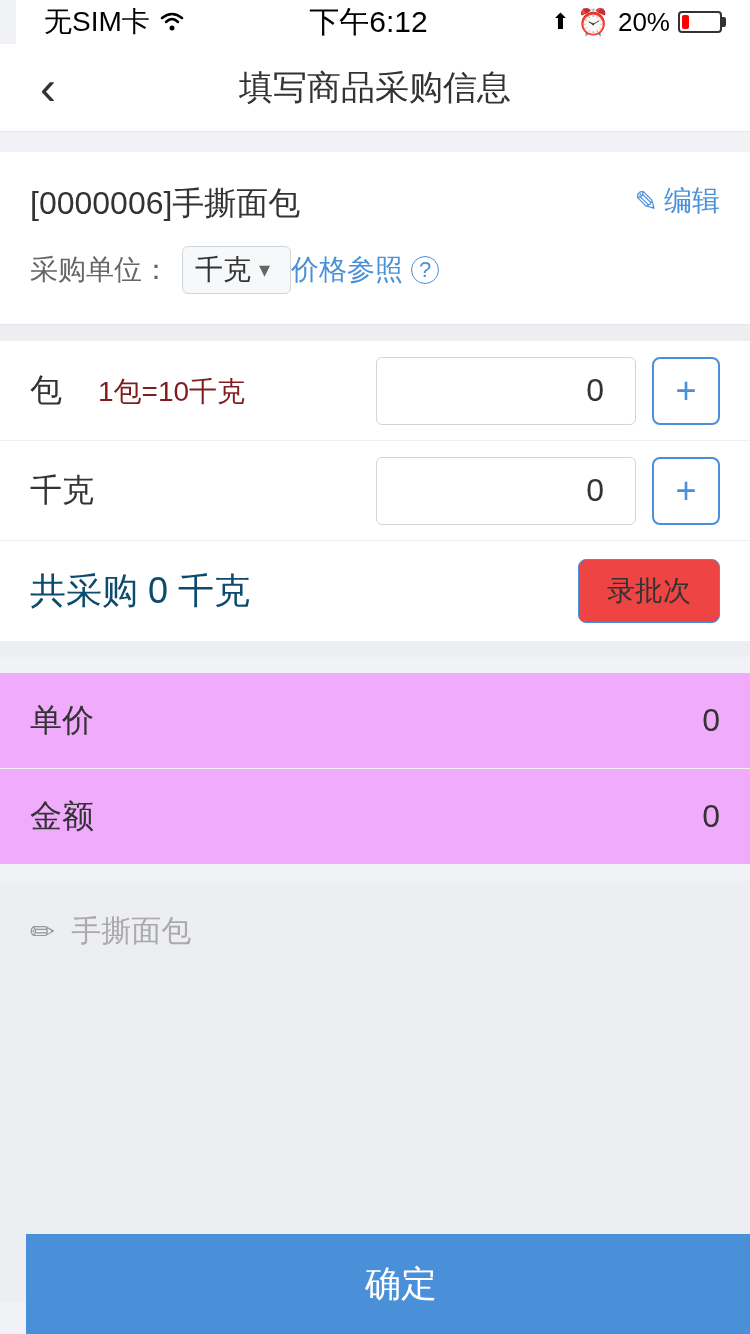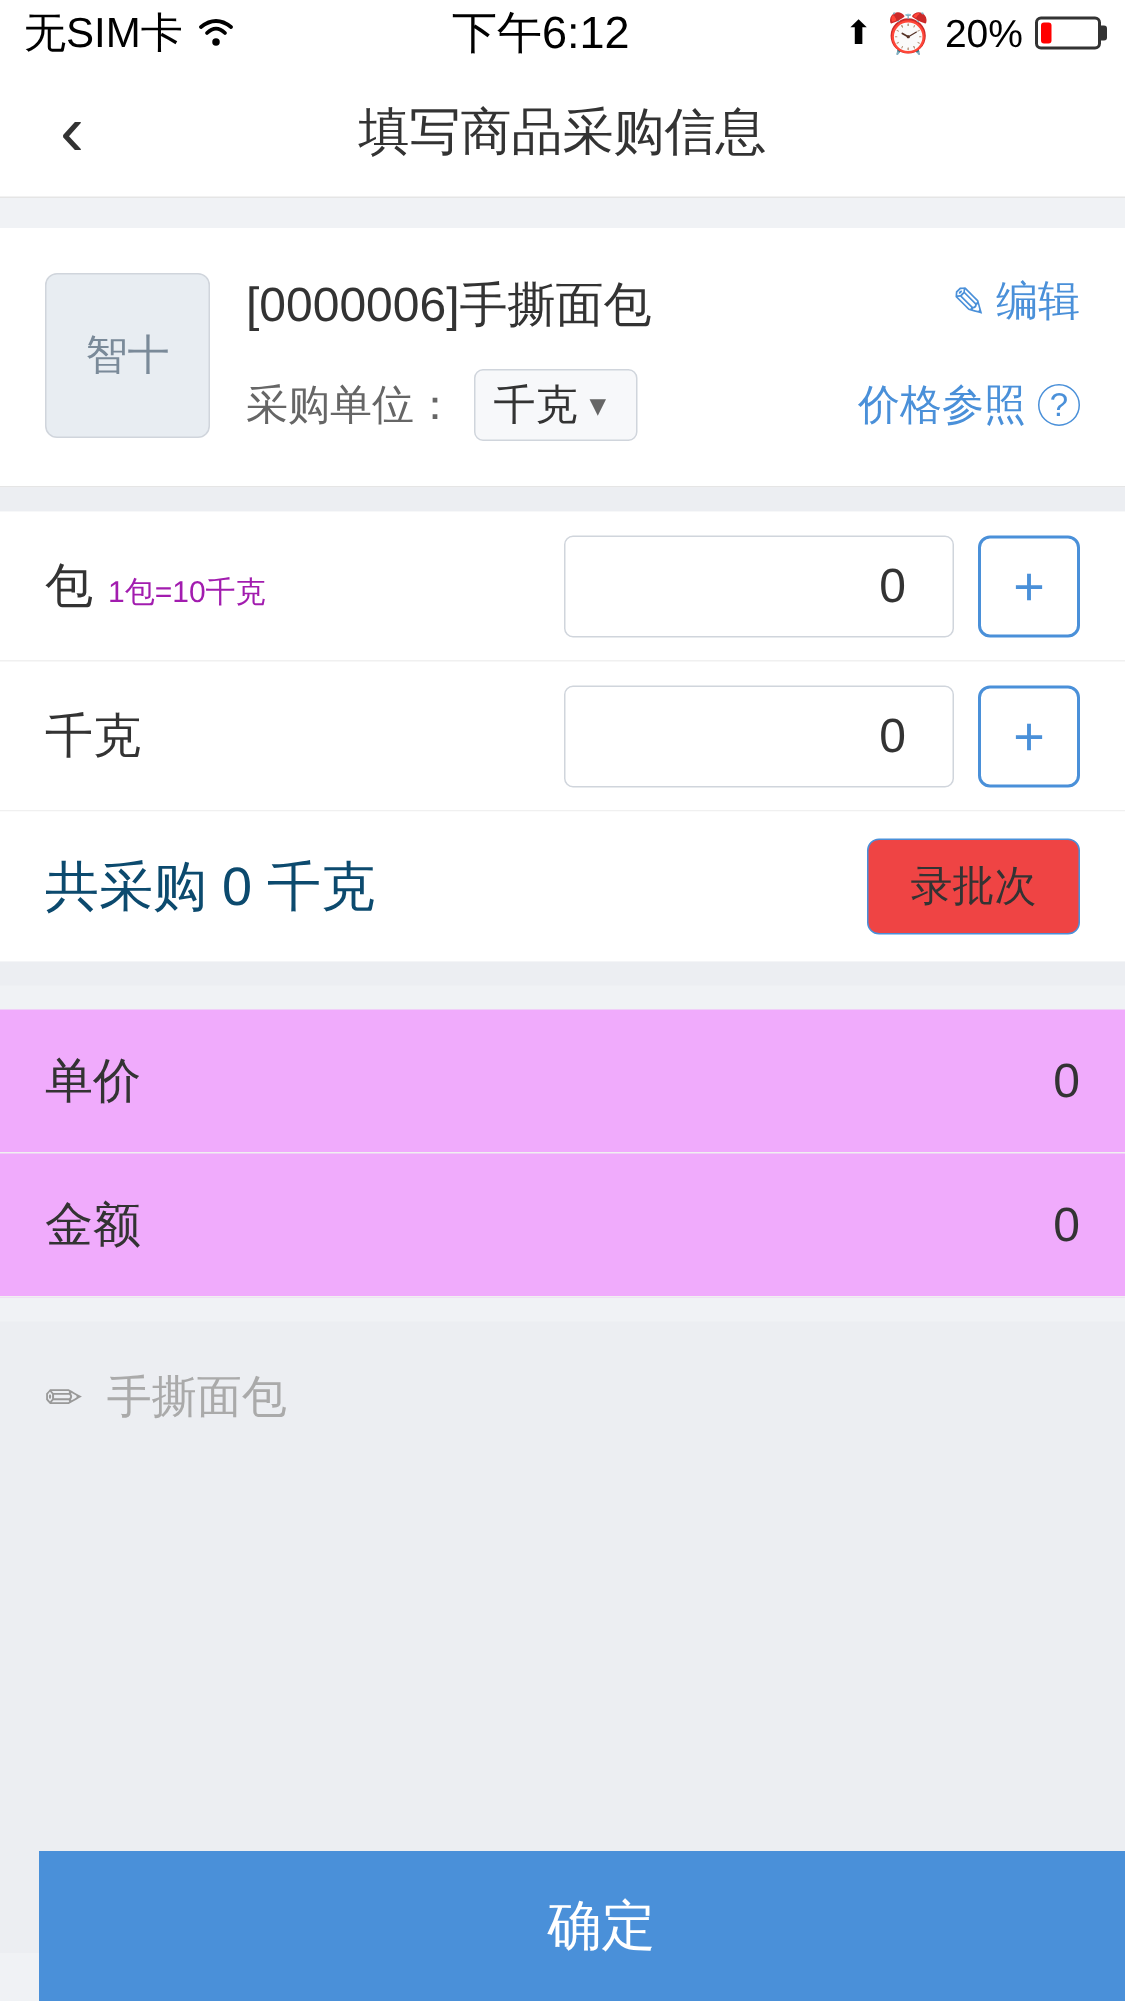--- a/index.html
+++ b/index.html
@@ -13,23 +13,24 @@
       color: #333;
     }
 
     
     .status-bar {
       height: 44px;
       background: #fff;
       display: flex;
       align-items: center;
       justify-content: space-between;
-      padding: 0 16px;
+      padding: 0 28px;
       font-size: 28px;
       color: #000;
+      margin-left: 16px;
     }
     .status-left { display: flex; align-items: center; gap: 8px; }
     .status-center { font-size: 30px; font-weight: 500; }
     .status-right { display: flex; align-items: center; gap: 8px; font-size: 26px; }
     .battery-body {
       width: 44px; height: 22px; border: 2px solid #333; border-radius: 4px; position: relative;
       display: flex; align-items: center; padding: 2px;
     }
     .battery-body::after {
       content: ''; width: 4px; height: 10px; background: #333;
@@ -109,21 +110,20 @@
       font-size: 28px;
       display: flex;
       align-items: center;
       gap: 6px;
       cursor: pointer;
       white-space: nowrap;
     }
     .product-unit-row {
       display: flex;
       align-items: center;
-      justify-content: space-between;
     }
     .unit-label {
       font-size: 28px;
       color: #666;
       margin-right: 12px;
     }
     .unit-select {
       border: 1px solid #d0d5dc;
       border-radius: 6px;
       padding: 4px 20px 4px 12px;
@@ -166,22 +166,23 @@
       display: flex;
       align-items: baseline;
       gap: 10px;
       min-width: 200px;
     }
     .input-row-label .main-label {
       font-size: 32px;
       color: #333;
     }
     .input-row-label .sub-label {
-      font-size: 20px;
-      color: #a21caf;
+      font-size: 28px;
+      color: #7f1d1d;
+      margin-left: 26px;
     }
     .input-row-right {
       flex: 1;
       display: flex;
       align-items: center;
       justify-content: flex-end;
       gap: 16px;
     }
     .number-input {
       width: 260px;
@@ -324,23 +325,20 @@
     </div>
   </div>
 </div>
 
 <div class="nav-bar">
   <span class="nav-back" style="font-size:48px; font-weight:300; color:#333;">‹</span>
   <span class="nav-title">填写商品采购信息</span>
 </div>
 
 <div class="product-card">
-  <div class="product-image">
-    <span class="product-image-logo" style="font-size:28px; color:#7a8a99; font-weight:500;">智十</span>
-  </div>
   <div class="product-info">
     <div class="product-header">
       <span class="product-name">
         <span>[0000006]</span><span>手撕面包</span>
       </span>
       <span class="edit-btn">
         <span>✎</span>
         <span>编辑</span>
       </span>
     </div>

